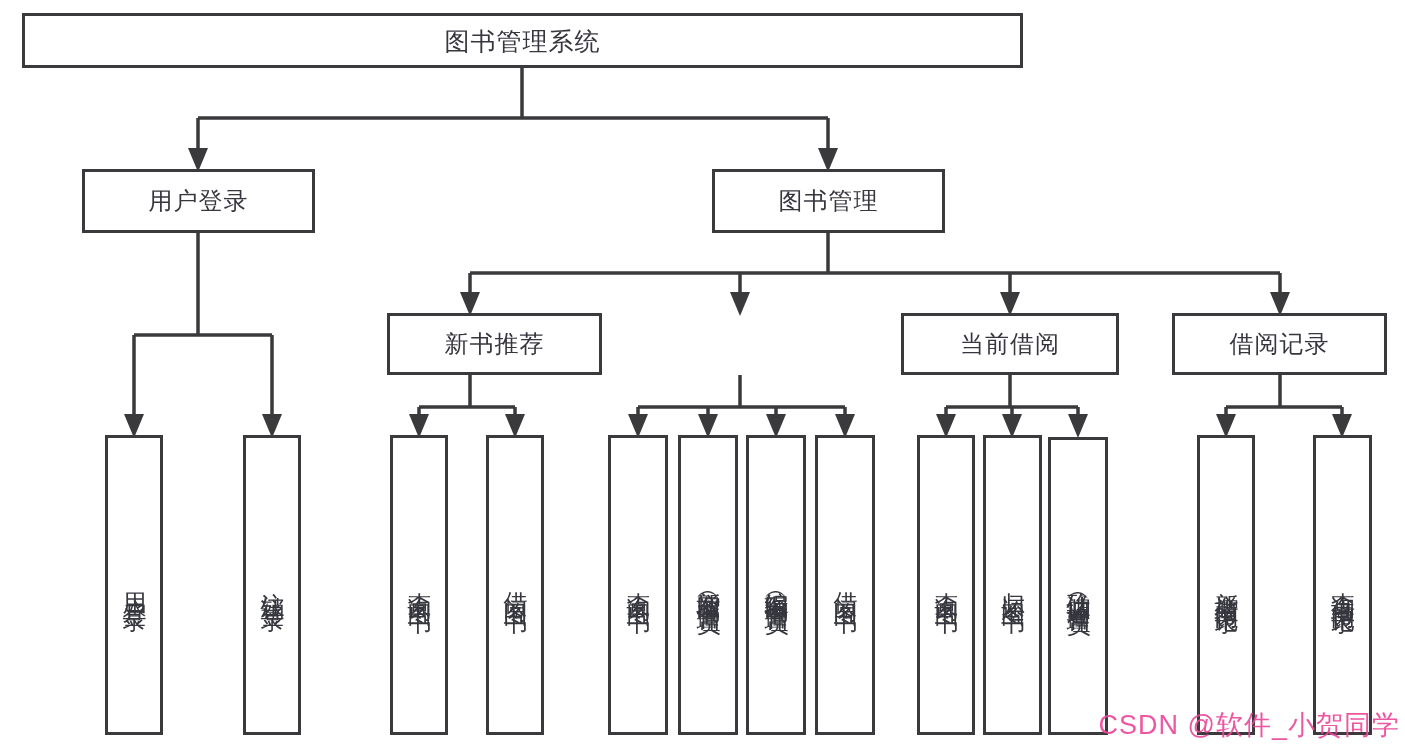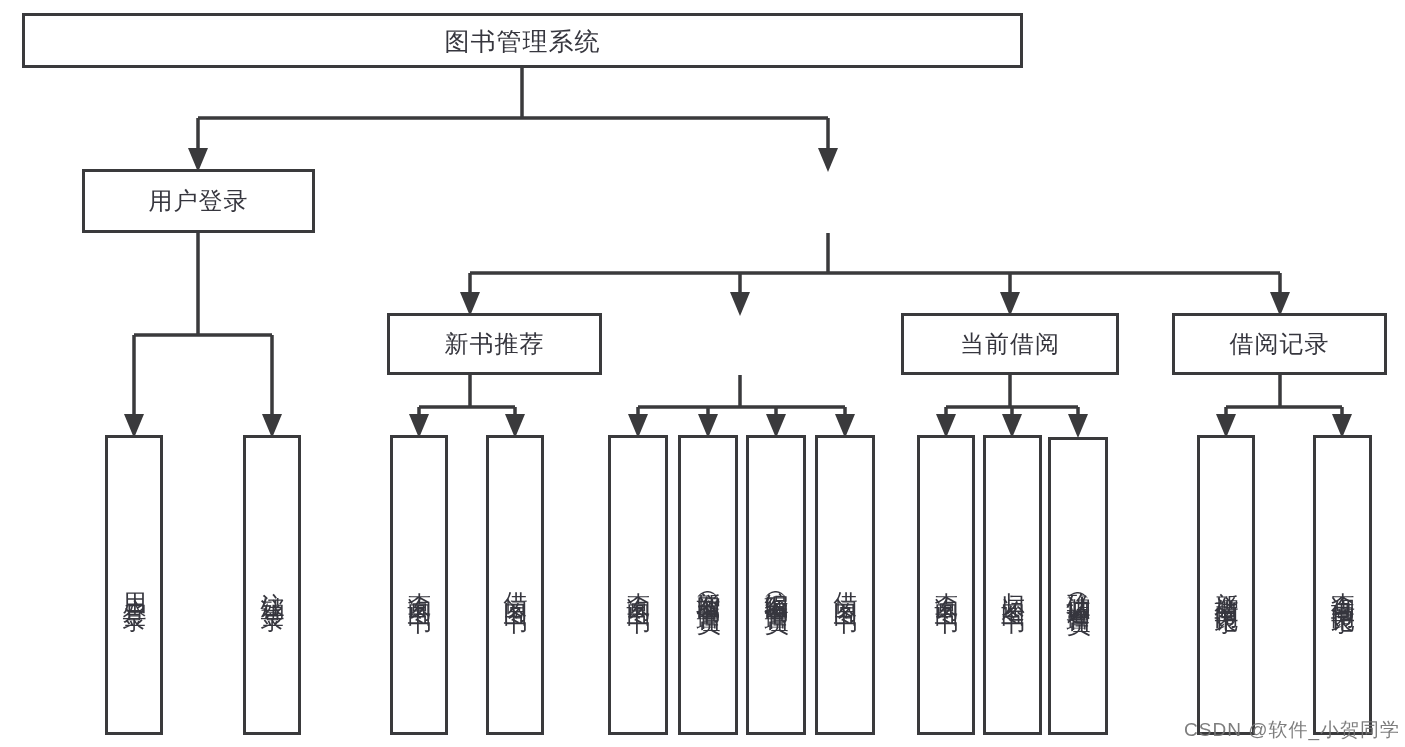--- a/index.html
+++ b/index.html
@@ -33,21 +33,21 @@
   #n-bb-add{left:678px;top:435px;width:60px;height:300px;letter-spacing:3px;}
   #n-bb-edit{left:746px;top:435px;width:60px;height:300px;letter-spacing:3px;}
   #n-bb-borrow{left:815px;top:435px;width:60px;height:300px;}
   #n-cb-query{left:917px;top:435px;width:58px;height:300px;}
   #n-cb-return{left:983px;top:435px;width:59px;height:300px;}
   #n-cb-confirm{left:1048px;top:437px;width:60px;height:298px;letter-spacing:3px;}
   #n-br-add{left:1197px;top:435px;width:58px;height:300px;letter-spacing:4px;}
   #n-br-query{left:1313px;top:435px;width:59px;height:300px;letter-spacing:4px;}
   #watermark{
     position:absolute;right:5px;bottom:4px;z-index:3;
-    font-size:19px;letter-spacing:1px;color:#737373;opacity:.92;
+    font-size:27px;letter-spacing:1px;color:#ec4899;opacity:.92;
   }
 </style>
 </head>
 <body>
 
 <div id="canvas">
 
   <svg id="connectors" width="1405" height="747" viewBox="0 0 1405 747">
     <g stroke="#3a3a3c" stroke-width="3.5" fill="none">
       <path d="M522 68 V118 M198 118 H828 M198 118 V152 M828 118 V152"></path>
@@ -77,20 +77,21 @@
       <polygon points="1002,414 1022,414 1012,438"></polygon>
       <polygon points="1068,414 1088,414 1078,438"></polygon>
       <polygon points="1216,414 1236,414 1226,438"></polygon>
       <polygon points="1332,414 1352,414 1342,438"></polygon>
     </g>
   </svg>
 
   <div class="node" id="n-root">图书管理系统</div>
 
   <div class="node" id="n-user-login">用户登录</div>
+  <div class="node" id="n-book-mgmt">图书管理</div>
 
   <div class="node" id="n-new-book-rec">新书推荐</div>
   <div class="node" id="n-borrow-record">借阅记录</div>
   <div class="node" id="n-current-borrow">当前借阅</div>
 
   <div class="node vnode" id="n-ul-login">用户登录</div>
   <div class="node vnode" id="n-ul-logout">注销登录</div>
 
   <div class="node vnode" id="n-nr-query">查询图书</div>
   <div class="node vnode" id="n-nr-borrow">借阅图书</div>

